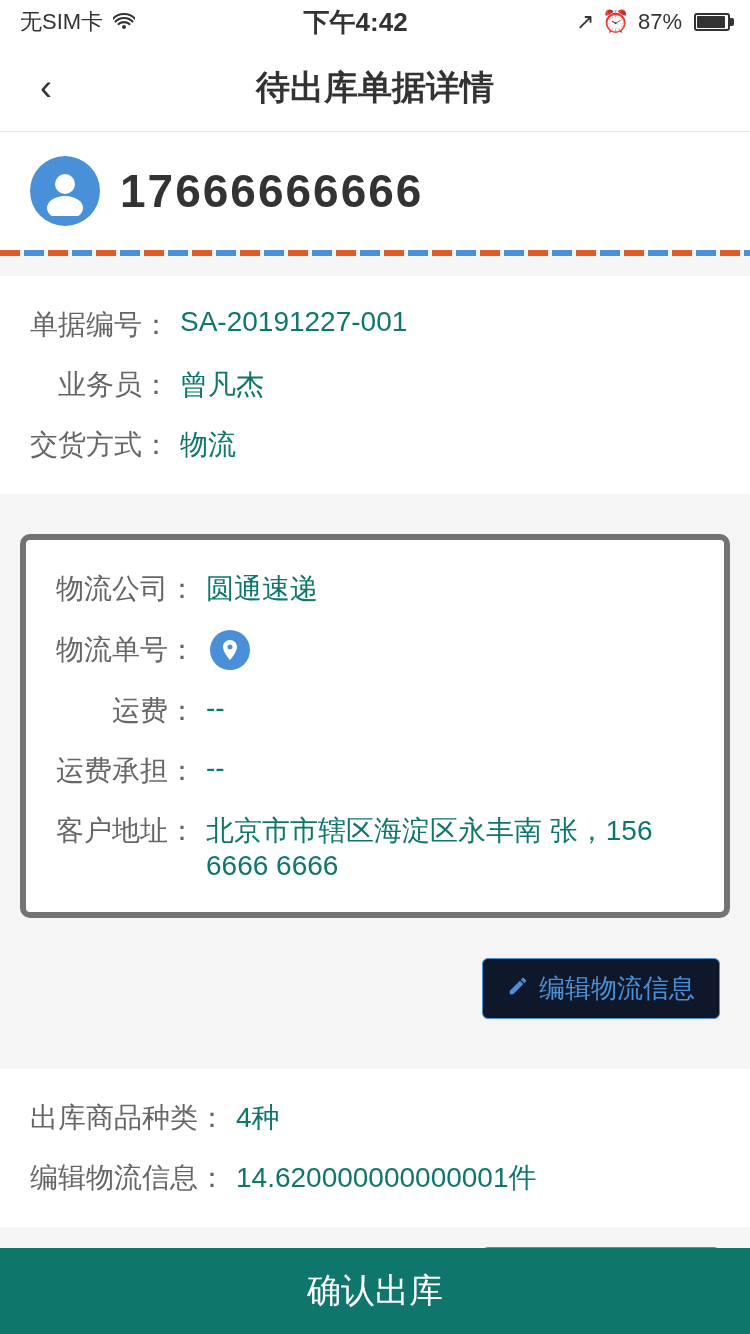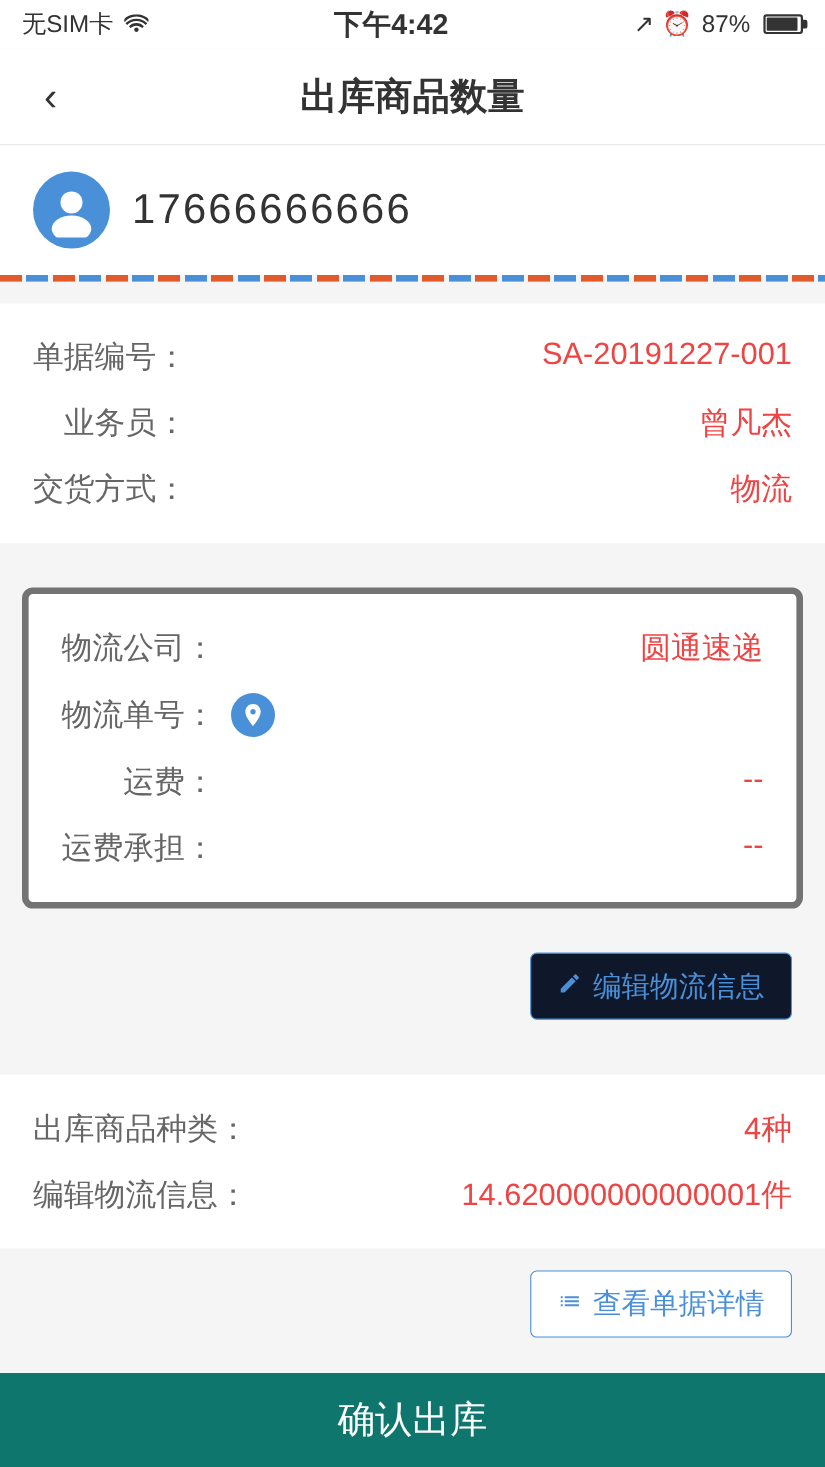--- a/index.html
+++ b/index.html
@@ -111,22 +111,22 @@
       background: #4a90d9;
       display: flex;
       align-items: center;
       justify-content: center;
     }
     .user-avatar svg {
       width: 50px;
       height: 50px;
     }
     .user-phone {
-      font-size: 38px;
-      font-weight: 400;
+      font-size: 46px;
+      font-weight: 700;
       color: #333;
       letter-spacing: 2px;
     }
 
     
     .dashed-divider {
       height: 6px;
       background: repeating-linear-gradient(
         90deg,
         #e05a2b 0px,
@@ -156,24 +156,23 @@
     }
     .info-row:last-child { margin-bottom: 0; }
 
     .info-label {
       color: #666;
       min-width: 140px;
       text-align: right;
       flex-shrink: 0;
     }
     .info-value {
-      color: #ef4444;
+      color: #0f766e;
       flex: 1;
       padding-left: 10px;
-      text-align: right;
     }
 
     
     .logistics-section {
       background: #fff;
       margin: 20px 20px;
       border-radius: 10px;
       border: 6px solid #737373;
       padding: 30px;
     }
@@ -296,21 +295,21 @@
     <span>⏰</span>
     <span>87%</span>
     <span class="battery-icon">
       <span class="battery-fill"></span>
     </span>
   </div>
 </div>
 
 <div class="nav-bar">
   <span class="nav-back">‹</span>
-  <span class="nav-title">出库商品数量</span>
+  <span class="nav-title">待出库单据详情</span>
 </div>
 
 <div class="page-content">
 
   <div class="user-header">
     <div class="user-avatar">
       <svg viewBox="0 0 50 50" fill="white">
         <circle cx="25" cy="18" r="10"></circle>
         <ellipse cx="25" cy="42" rx="18" ry="12"></ellipse>
       </svg>
@@ -350,20 +349,24 @@
         </svg>
       </span>
     </div>
     <div class="info-row">
       <span class="info-label">运费：</span>
       <span class="info-value">--</span>
     </div>
     <div class="info-row">
       <span class="info-label">运费承担：</span>
       <span class="info-value">--</span>
+    </div>
+    <div class="info-row">
+      <span class="info-label">客户地址：</span>
+      <span class="info-value">北京市市辖区海淀区永丰南  张，156 6666 6666</span>
     </div>
   </div>
 
   <div class="edit-btn-row">
     <button class="edit-btn">
       <span>
         <svg width="22" height="22" viewBox="0 0 24 24" fill="#4a90d9">
           <path d="M3 17.25V21h3.75L17.81 9.94l-3.75-3.75L3 17.25zM20.71 7.04c.39-.39.39-1.02 0-1.41l-2.34-2.34c-.39-.39-1.02-.39-1.41 0l-1.83 1.83 3.75 3.75 1.83-1.83z"></path>
         </svg>
       </span>

